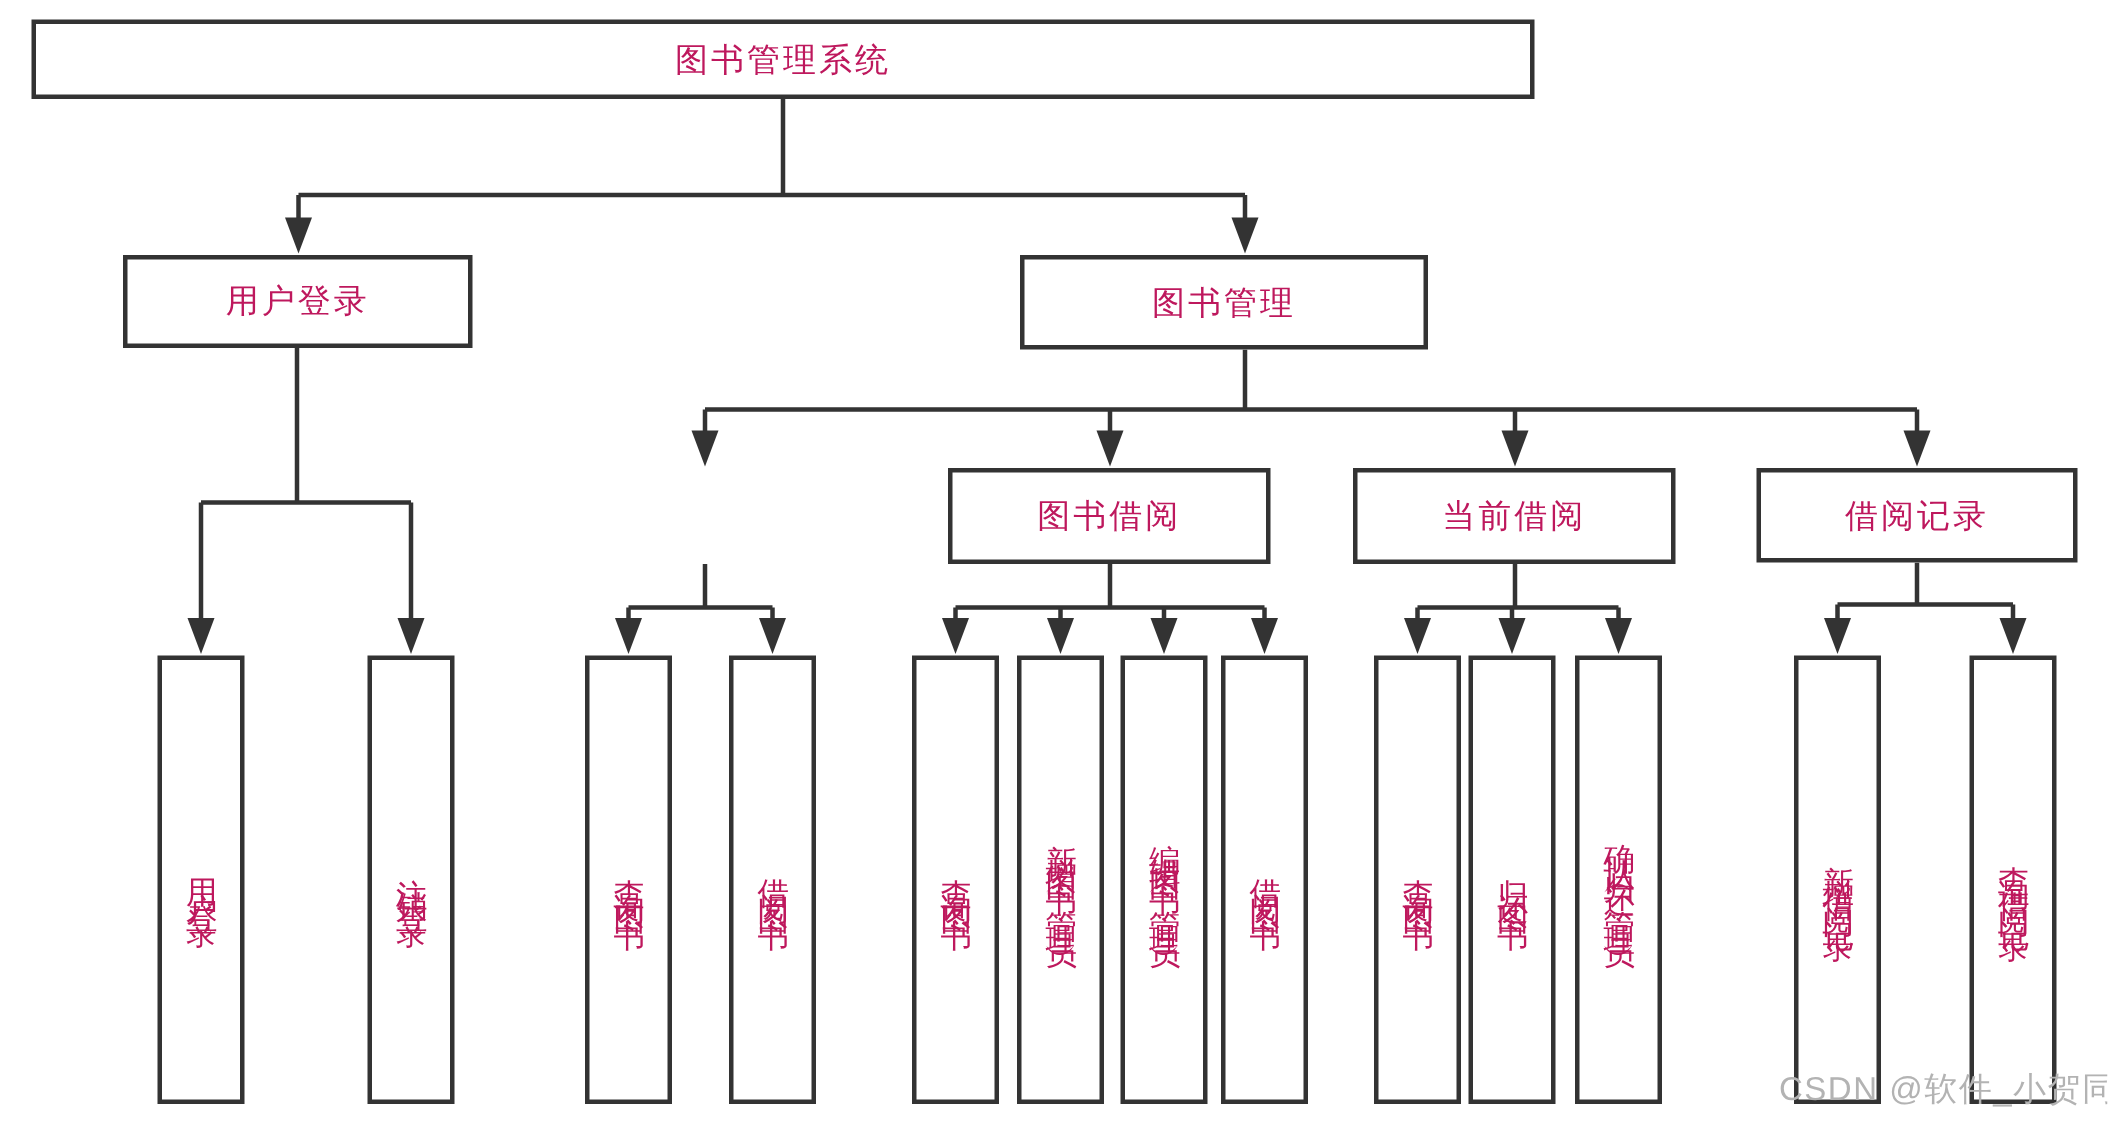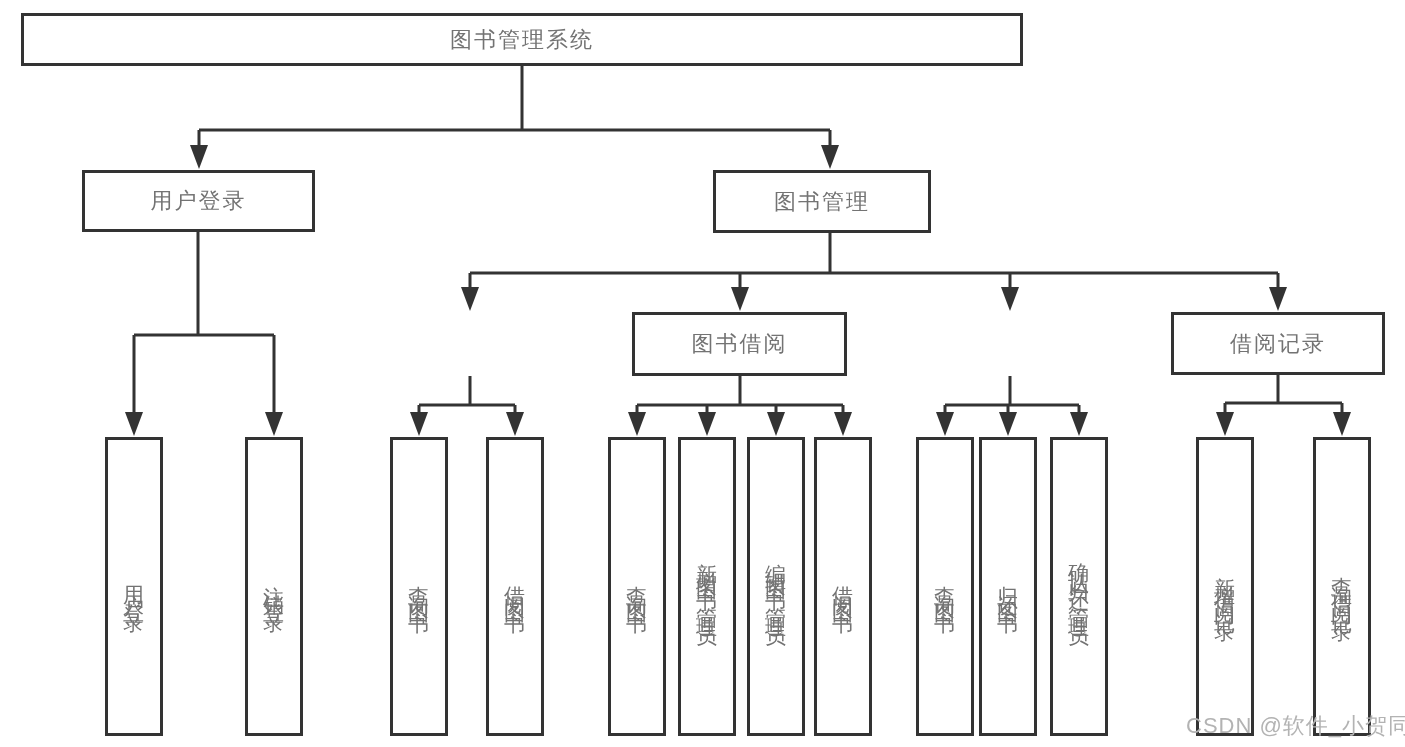--- a/index.html
+++ b/index.html
@@ -7,21 +7,21 @@
     position:relative;width:1405px;height:747px;background:#ffffff;
     font-family:"Liberation Sans",sans-serif;color:#333333;overflow:hidden;
   }
   .wires{position:absolute;left:0;top:0;width:1405px;height:747px;}
   .node{
     position:absolute;box-sizing:border-box;
     border:3px solid #333333;background:#ffffff;
     display:flex;align-items:center;justify-content:center;
   }
   .node .lbl{
-    font-size:22px;letter-spacing:2px;white-space:nowrap;color:#737373;
+    font-size:22px;letter-spacing:2px;white-space:nowrap;color:#be185d;
   }
   .node.leaf .lbl{
     writing-mode:vertical-rl;text-orientation:mixed;
     font-size:21px;letter-spacing:9px;line-height:1;white-space:normal;
   }
   .watermark{
     position:absolute;left:1186px;top:711px;
     font-size:22px;letter-spacing:1px;color:#b3b3b3;white-space:nowrap;
   }
 </style>
@@ -73,26 +73,29 @@
     </g>
   </svg>
 
   <div class="node" style="left:21px;top:13px;width:1002px;height:53px">
     <span class="lbl">图书管理系统</span>
   </div>
 
   <div class="node" style="left:82px;top:170px;width:233px;height:62px">
     <span class="lbl">用户登录</span>
   </div>
-  <div class="node" style="left:713px;top:170px;width:218px;height:63px">
+  <div class="node" style="left:680px;top:170px;width:272px;height:63px">
     <span class="lbl">图书管理</span>
   </div>
 
   <div class="node" style="left:632px;top:312px;width:215px;height:64px">
     <span class="lbl">图书借阅</span>
+  </div>
+  <div class="node" style="left:902px;top:312px;width:215px;height:64px">
+    <span class="lbl">当前借阅</span>
   </div>
   <div class="node" style="left:1171px;top:312px;width:214px;height:63px">
     <span class="lbl">借阅记录</span>
   </div>
 
   <div class="node leaf" style="left:105px;top:437px;width:58px;height:299px">
     <span class="lbl">用户登录</span>
   </div>
   <div class="node leaf" style="left:245px;top:437px;width:58px;height:299px">
     <span class="lbl">注销登录</span>

